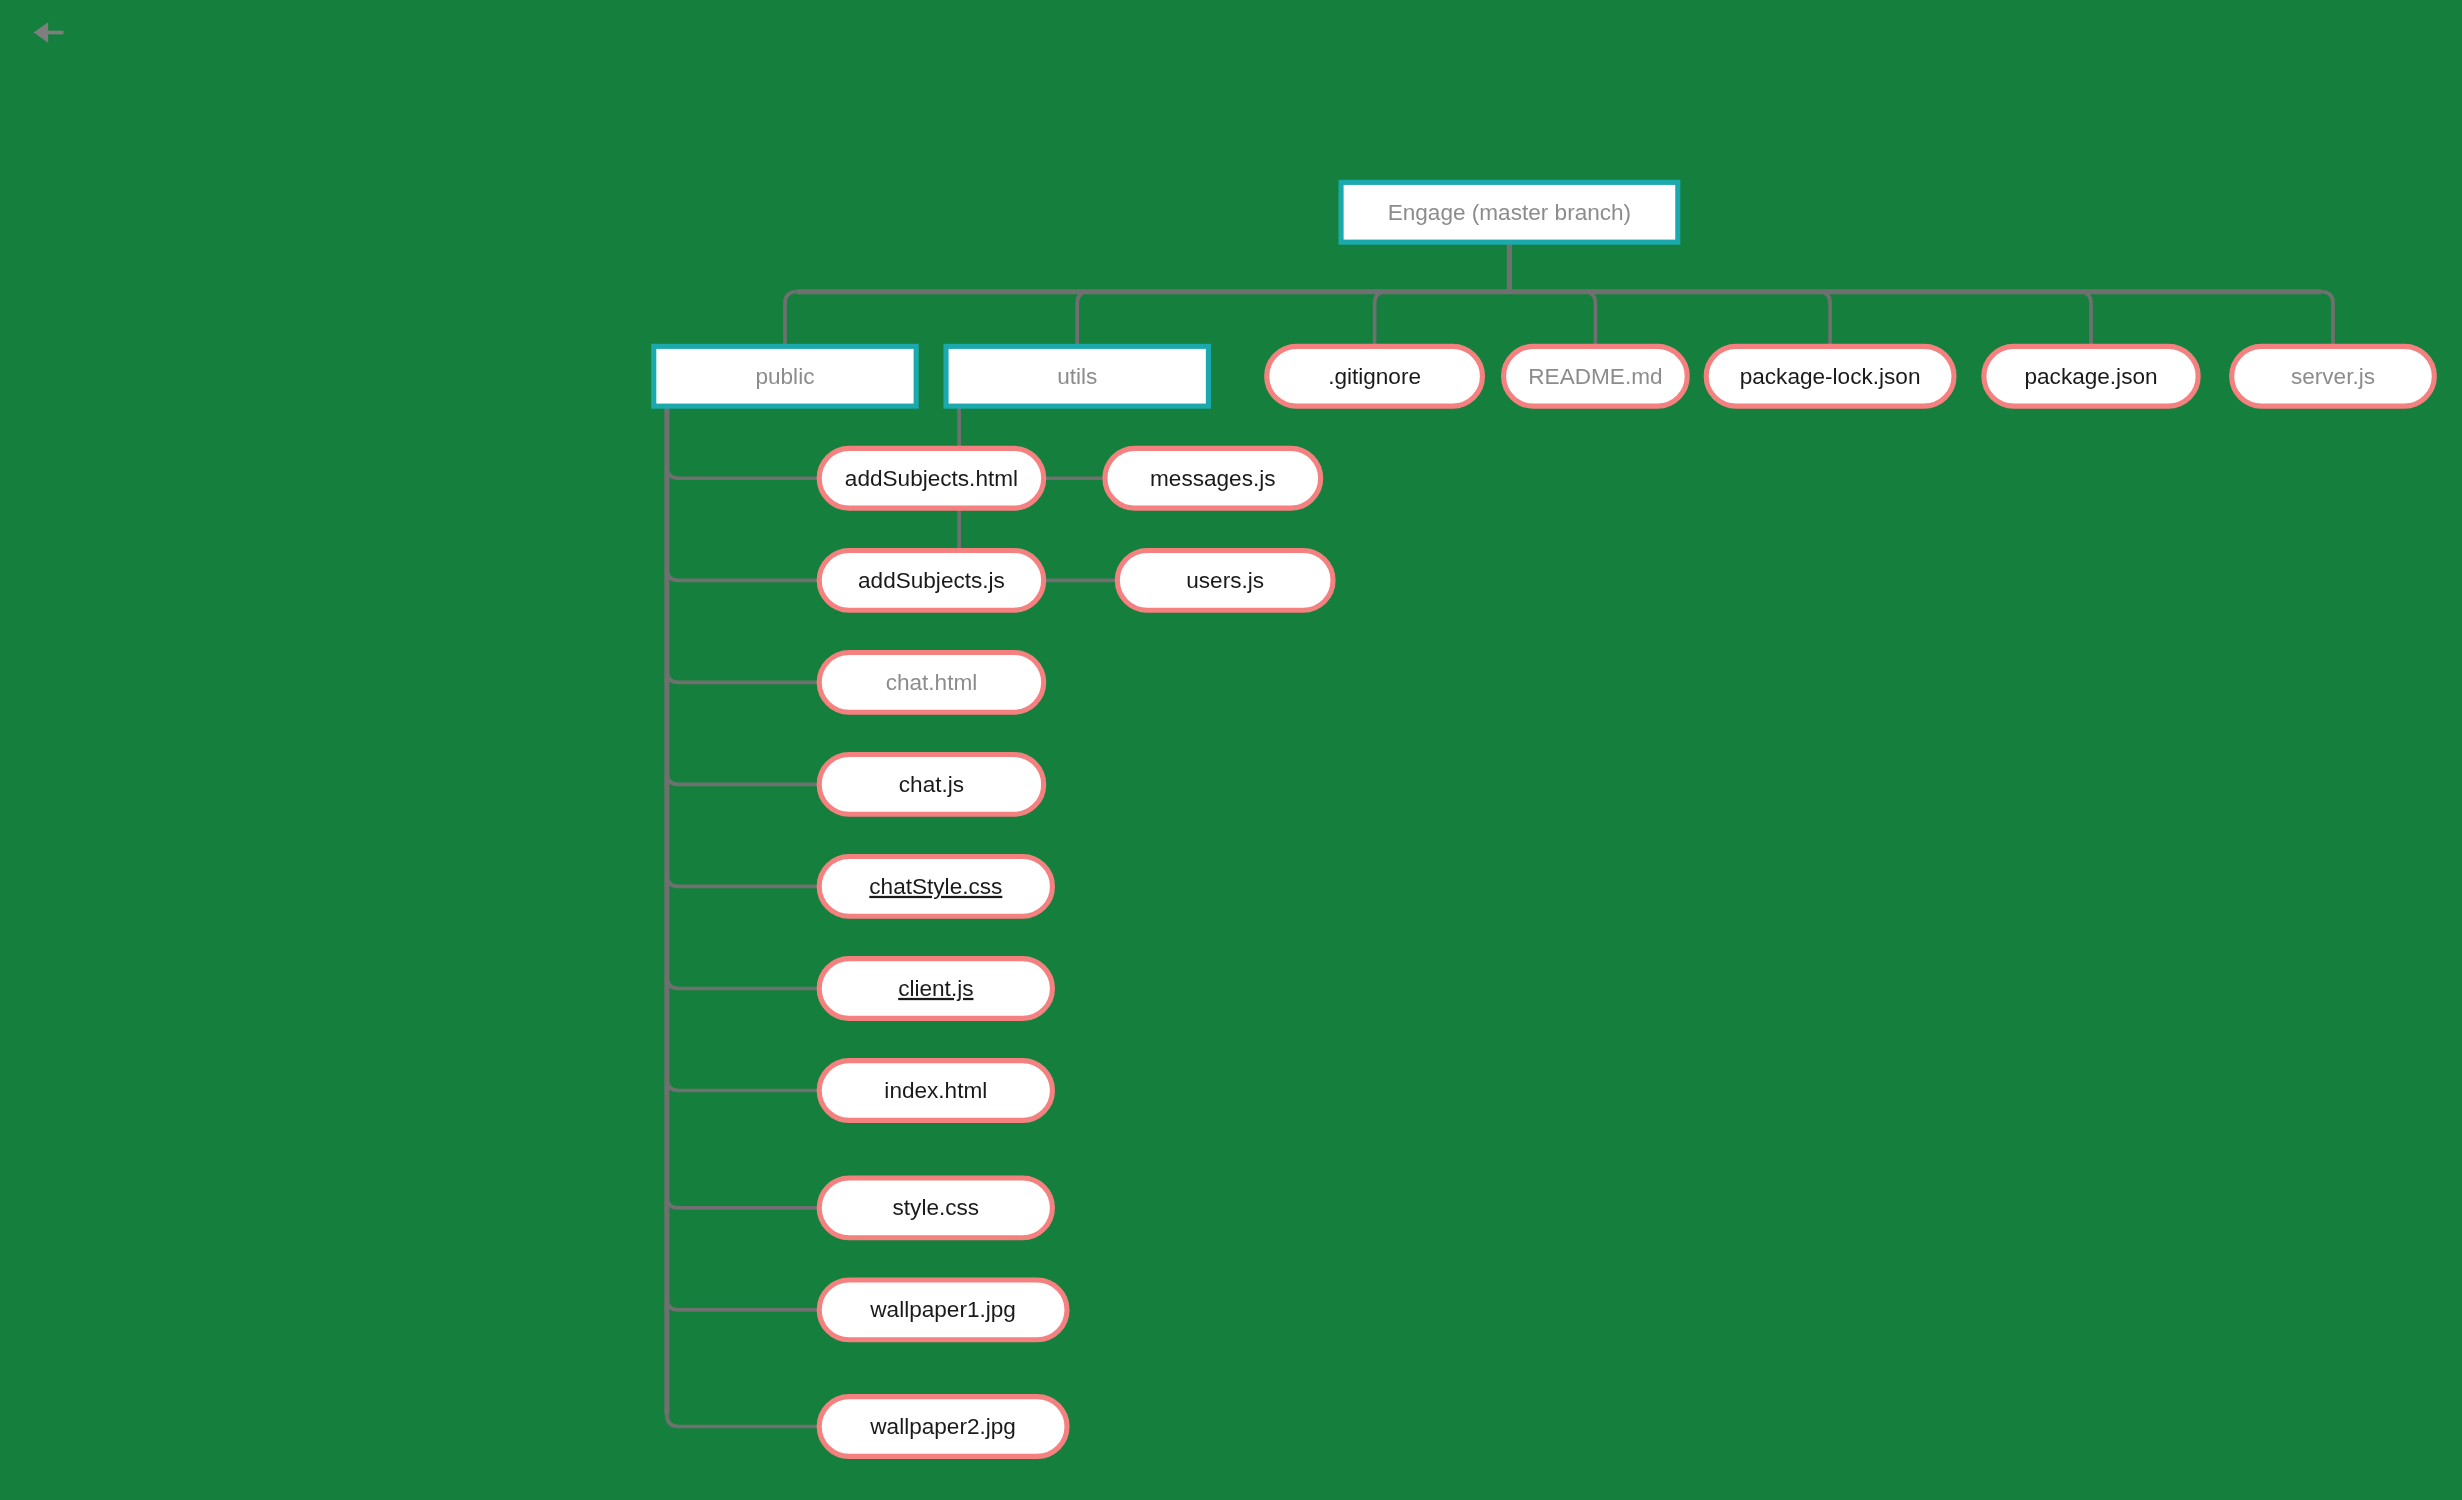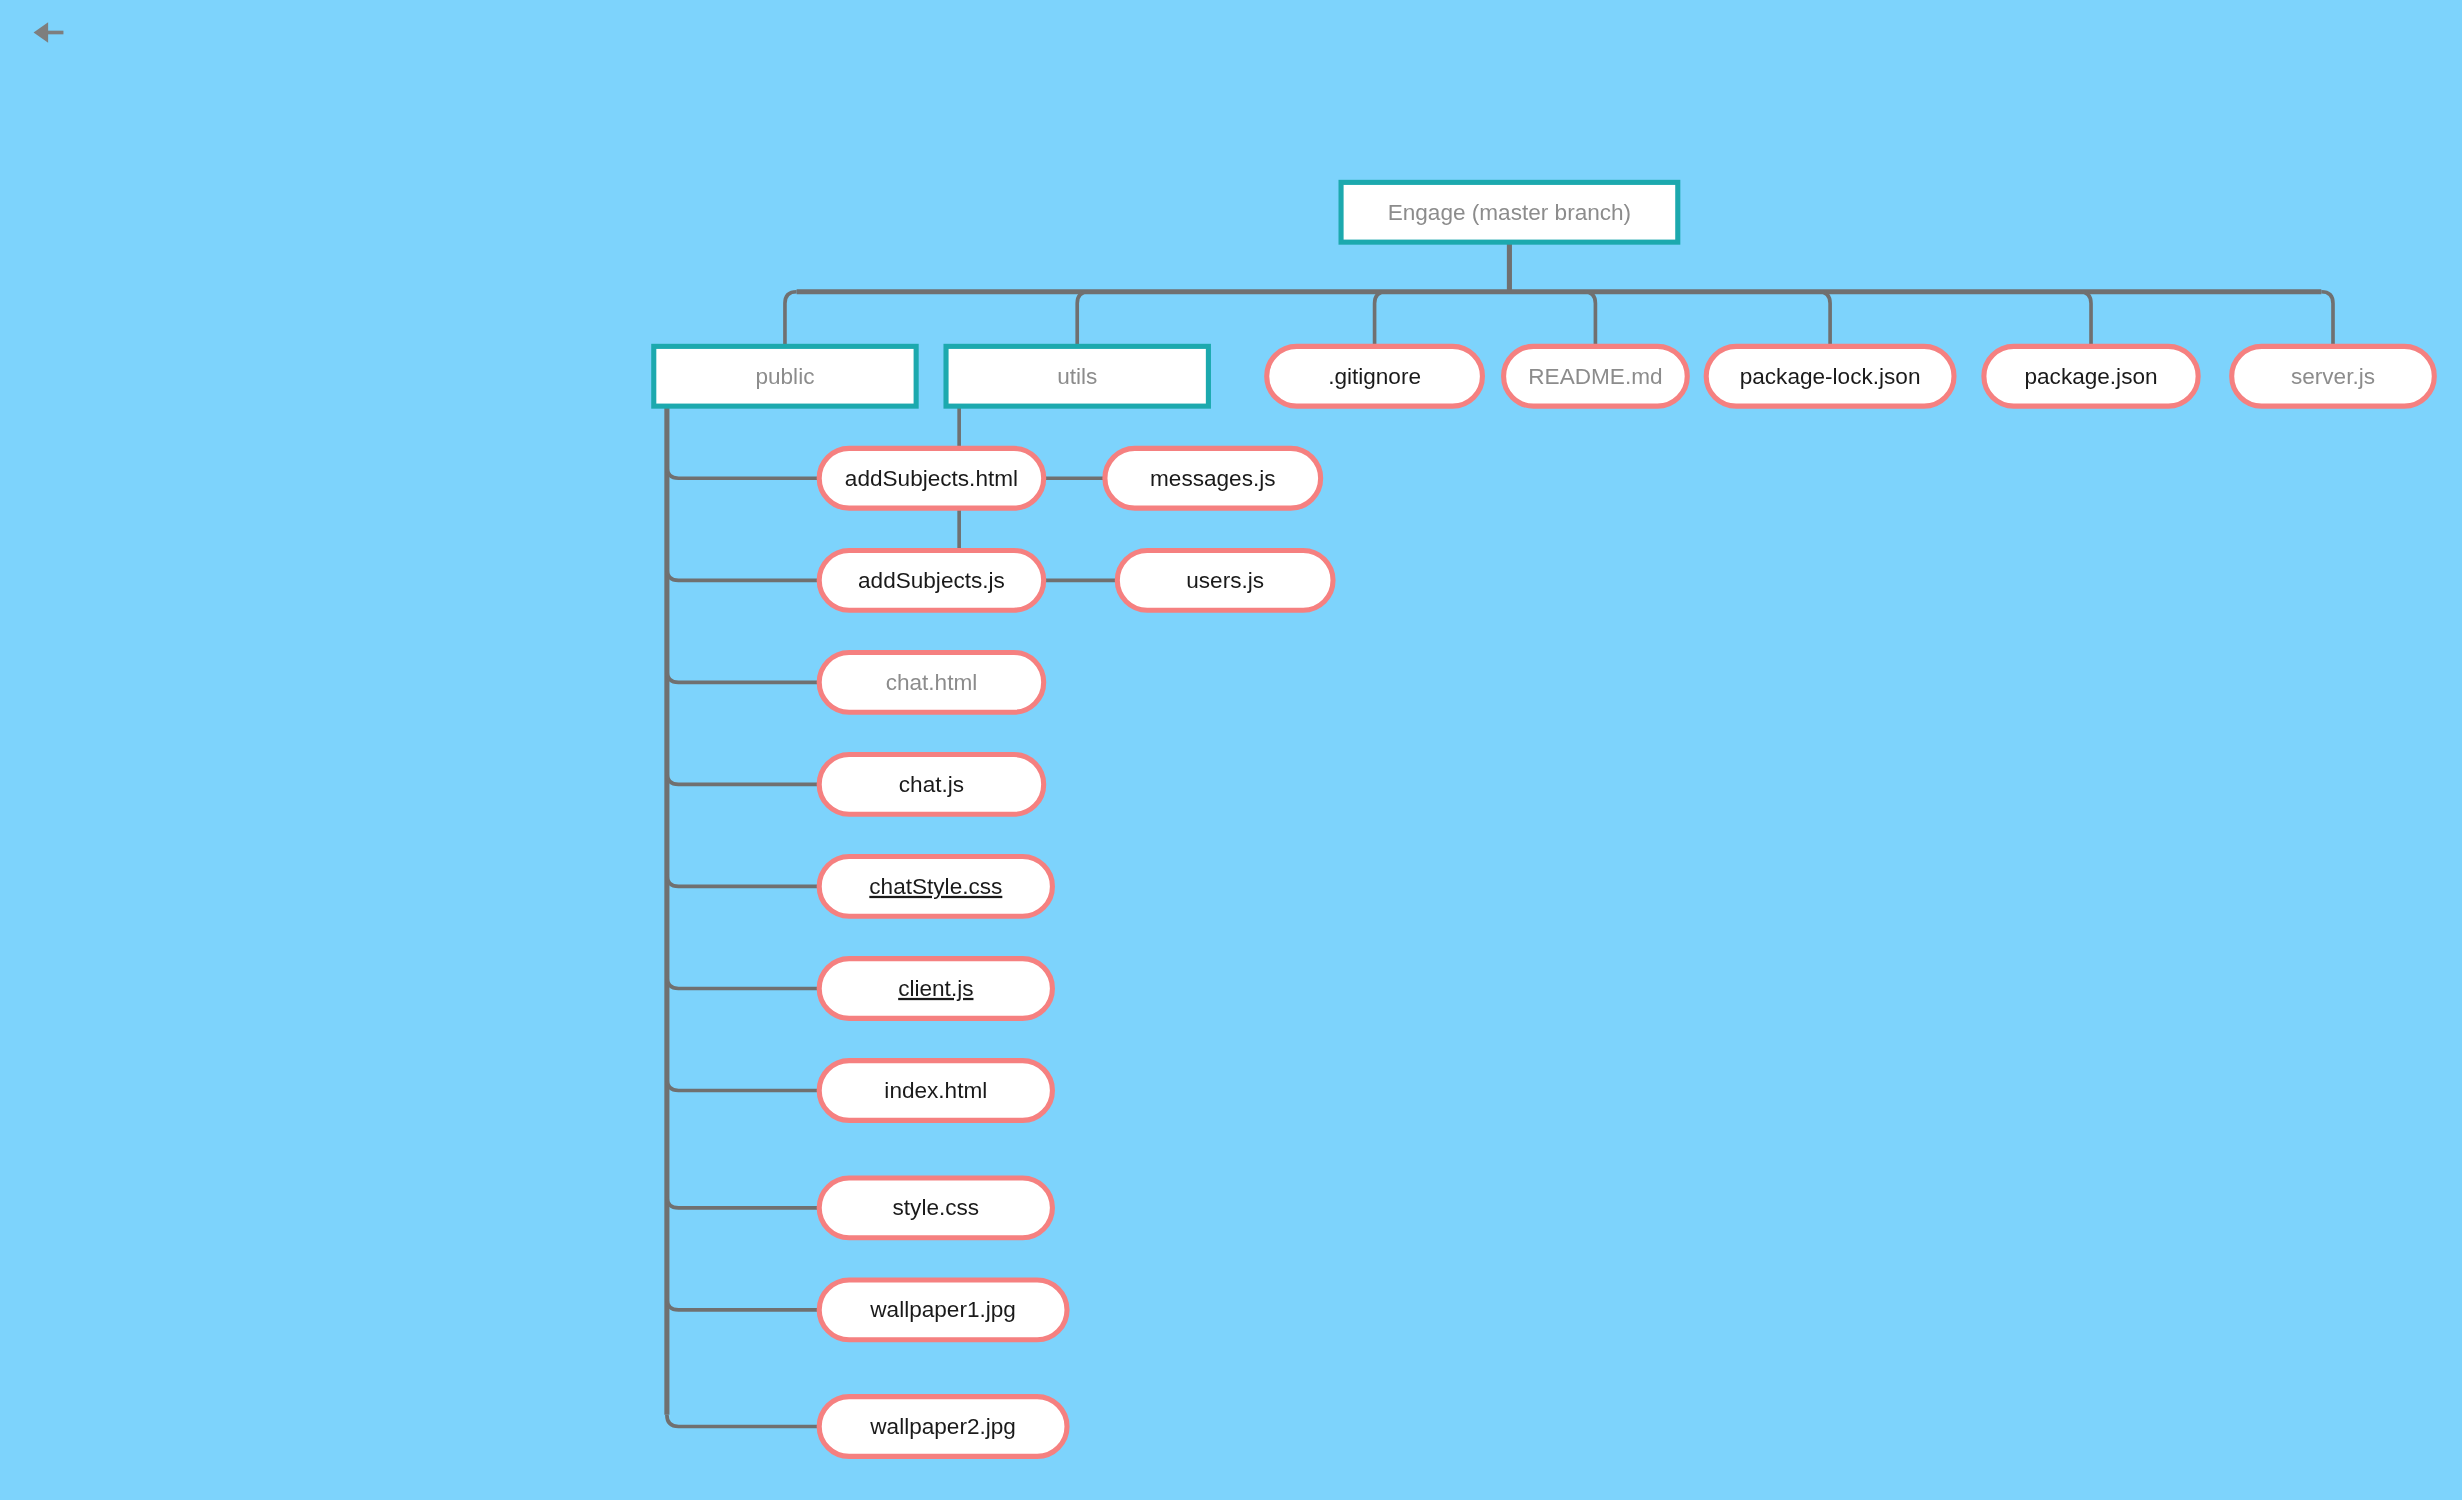--- a/index.html
+++ b/index.html
@@ -10,21 +10,21 @@
   body {
     width: 2462px;
     height: 1501px;
     overflow: hidden;
     font-family: "Liberation Sans", sans-serif;
   }
   #stage {
     position: relative;
     width: 2462px;
     height: 1501px;
-    background: #7dd3fc;
+    background: #15803d;
   }
   #back-arrow {
     position: absolute;
     left: 19px;
     top: 14.6px;
     width: 51px;
     height: 35px;
     cursor: pointer;
   }
   #diagram {

